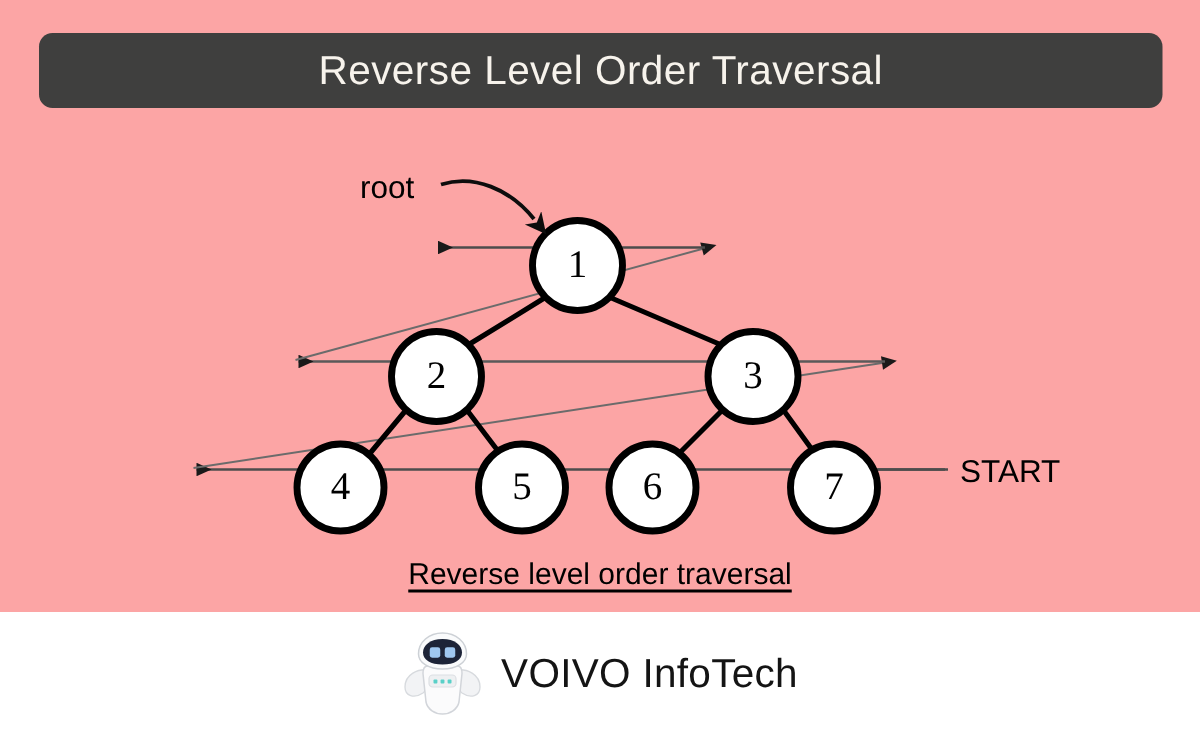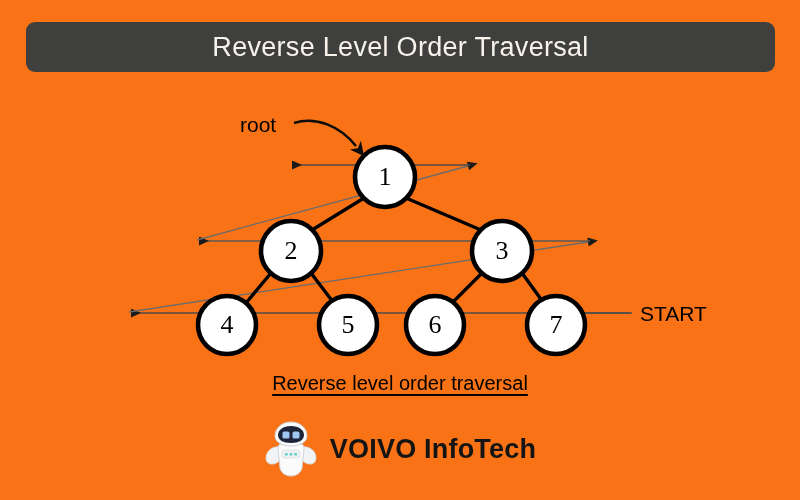--- a/index.html
+++ b/index.html
@@ -12,22 +12,22 @@
     height: 500px;
     position: relative;
     overflow: hidden;
     font-family: "Liberation Sans", sans-serif;
     background: #ffffff;
   }
   #page {
     position: absolute;
     left: 0; top: 0;
     width: 800px;
-    height: 500px;
-    background: #f97316;
+    height: 408px;
+    background: #fca5a5;
   }
   
   .title-banner {
     position: absolute;
     left: 26px;
     top: 22px;
     width: 749px;
     height: 50px;
     background: #3f3f3e;
     border-radius: 9px;
@@ -98,21 +98,21 @@
     gap: 12px;
   }
   .logo-mark {
     width: 54px;
     height: 58px;
     flex: 0 0 auto;
   }
   .logo-text {
     font-family: "Liberation Sans", sans-serif;
     font-size: 27px;
-    font-weight: bold;
+    font-weight: normal;
     color: #141414;
     letter-spacing: 0.2px;
     white-space: nowrap;
     text-align: right;
   }
 </style>
 </head>
 <body>
 
 <div id="page">

